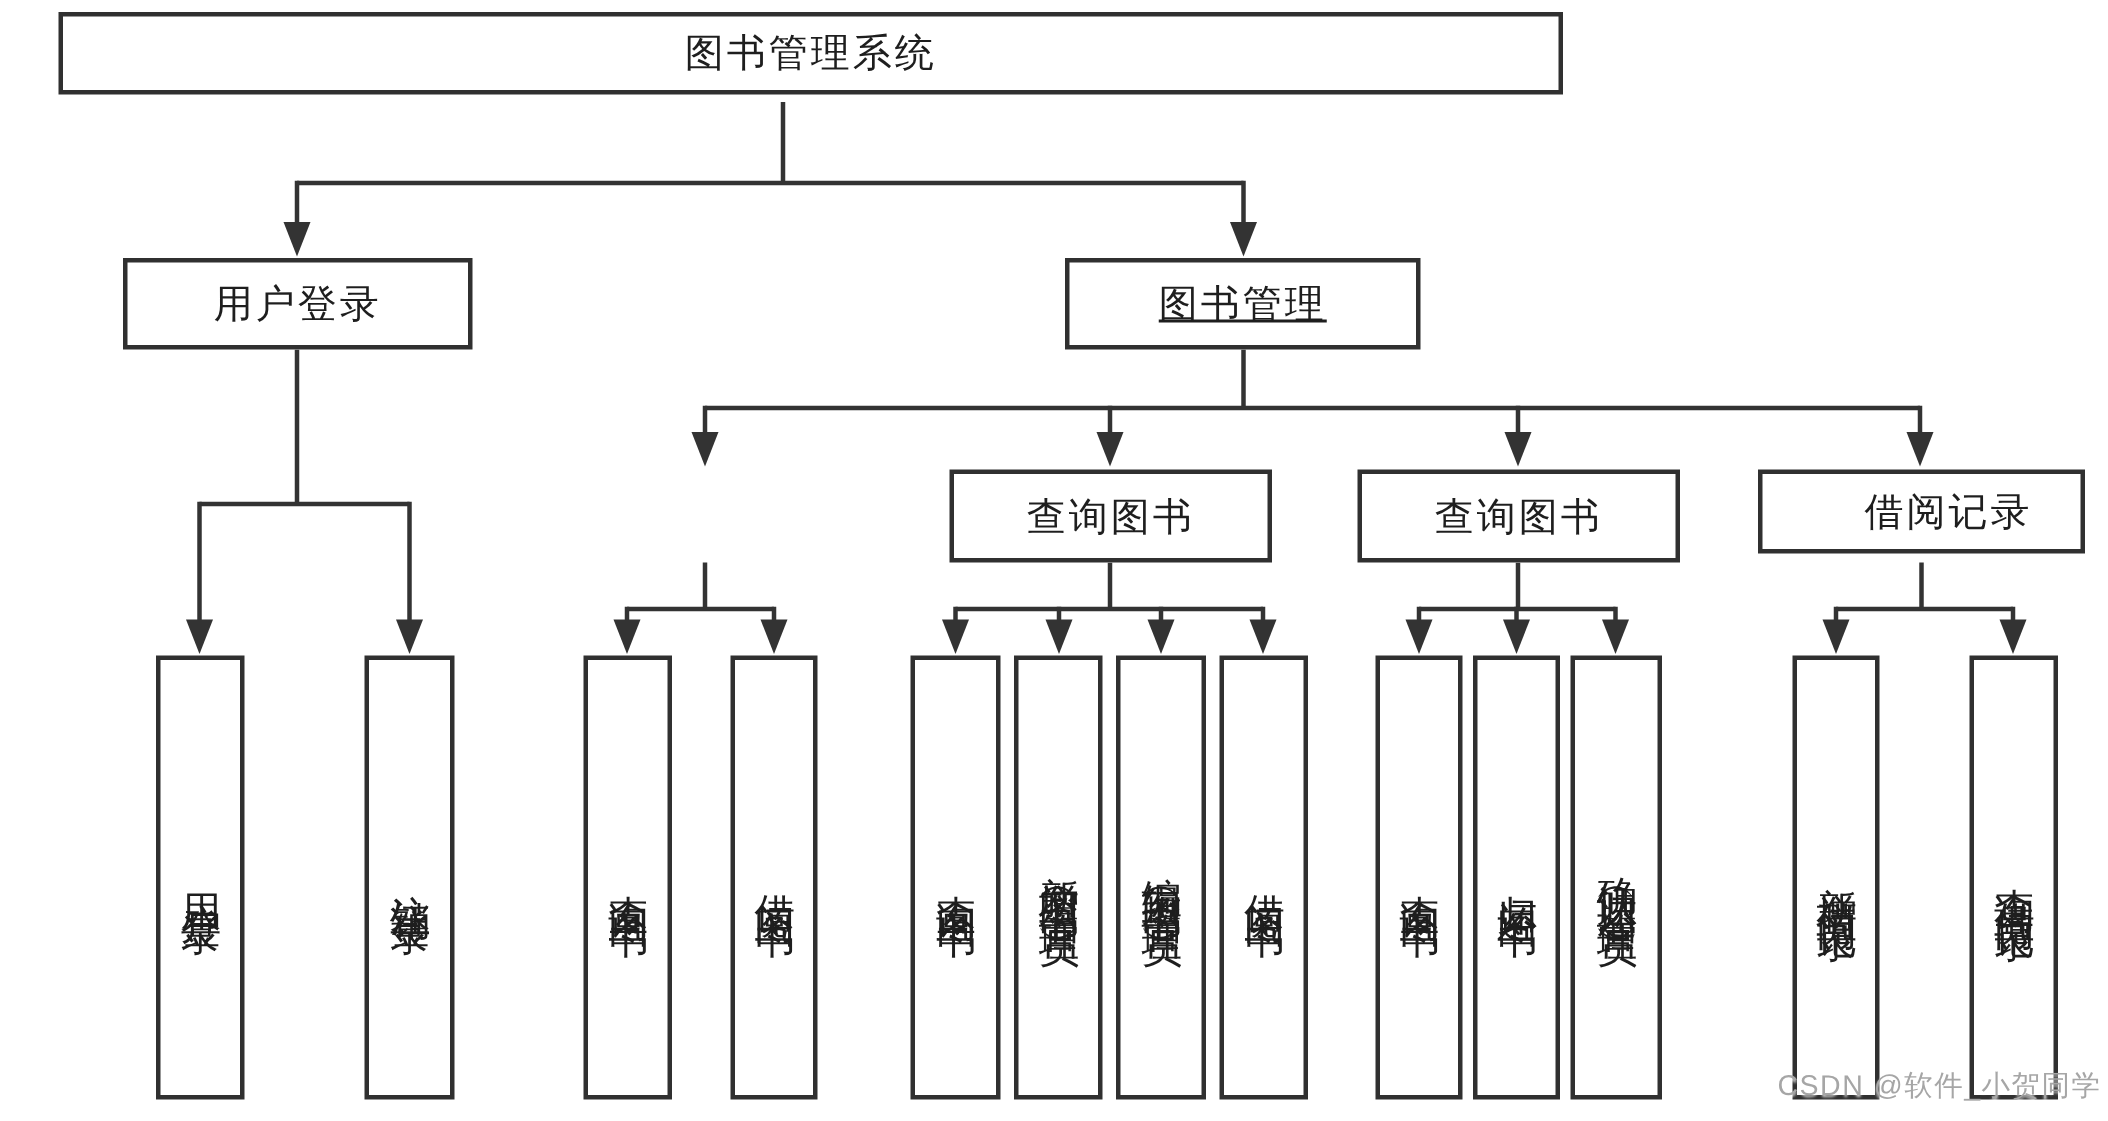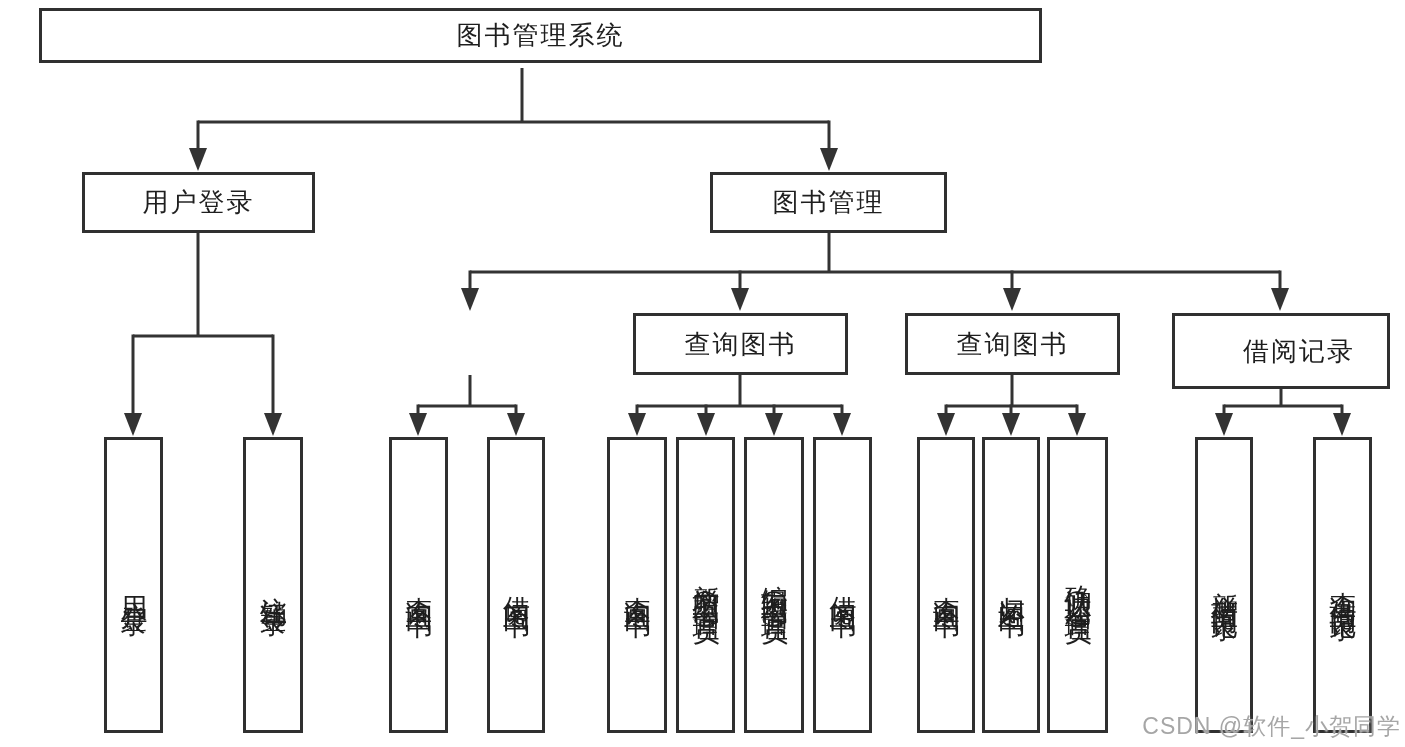--- a/index.html
+++ b/index.html
@@ -42,21 +42,21 @@
     writing-mode: vertical-rl;
     font-size: 27px;
     letter-spacing: 5px;
     line-height: 1;
     color: var(--text, #1e1e1e);
   }
   .watermark {
     position: absolute;
     top: 711px;
     right: 4px;
-    font-size: 23px;
+    font-size: 19px;
     letter-spacing: 1px;
     color: var(--watermark, #a6a6a6);
     text-shadow: 0 1px 2px rgba(255,255,255,0.9);
     z-index: 5;
     white-space: nowrap;
   }
 </style>
 </head>
 <body>
 
@@ -113,25 +113,25 @@
       <line x1="1224" y1="406" x2="1342" y2="406" stroke="#333333" stroke-width="3"></line>
       <line x1="1224" y1="404.5" x2="1224" y2="418" stroke="#333333" stroke-width="3"></line>
       <polygon points="1215,413 1233,413 1224,436" fill="#333333"></polygon>
       <line x1="1342" y1="404.5" x2="1342" y2="418" stroke="#333333" stroke-width="3"></line>
       <polygon points="1333,413 1351,413 1342,436" fill="#333333"></polygon>
     </svg>
 
   <div class="hbox" style="left:21px; top:8px; width:1003px; height:55px;margin-left:18px;">图书管理系统</div>
 
   <div class="hbox" style="left:82px; top:172px; width:233px; height:61px;">用户登录</div>
-  <div class="hbox" style="left:710px; top:172px; width:237px; height:61px;">图书管理</div>
+  <div class="hbox" style="left:710px; top:172px; width:237px; height:61px;text-decoration:underline;">图书管理</div>
 
   <div class="hbox" style="left:633px; top:313px; width:215px; height:62px;">查询图书</div>
   <div class="hbox" style="left:905px; top:313px; width:215px; height:62px;">查询图书</div>
-  <div class="hbox" style="left:1172px; top:313px; width:218px; height:76px;padding-left:36px;">借阅记录</div>
+  <div class="hbox" style="left:1172px; top:313px; width:218px; height:56px;padding-left:36px;">借阅记录</div>
 
   <div class="vbox" style="left:104px; width:59px;">用户登录</div>
   <div class="vbox" style="left:243px; width:60px;">注销登录</div>
 
   <div class="vbox" style="left:389px; width:59px;">查询图书</div>
   <div class="vbox" style="left:487px; width:58px;">借阅图书</div>
 
   <div class="vbox" style="left:607px; width:60px;">查询图书</div>
   <div class="vbox" style="left:676px; width:59px;">新增图书（管理员）</div>
   <div class="vbox" style="left:744px; width:60px;">编辑图书（管理员）</div>

